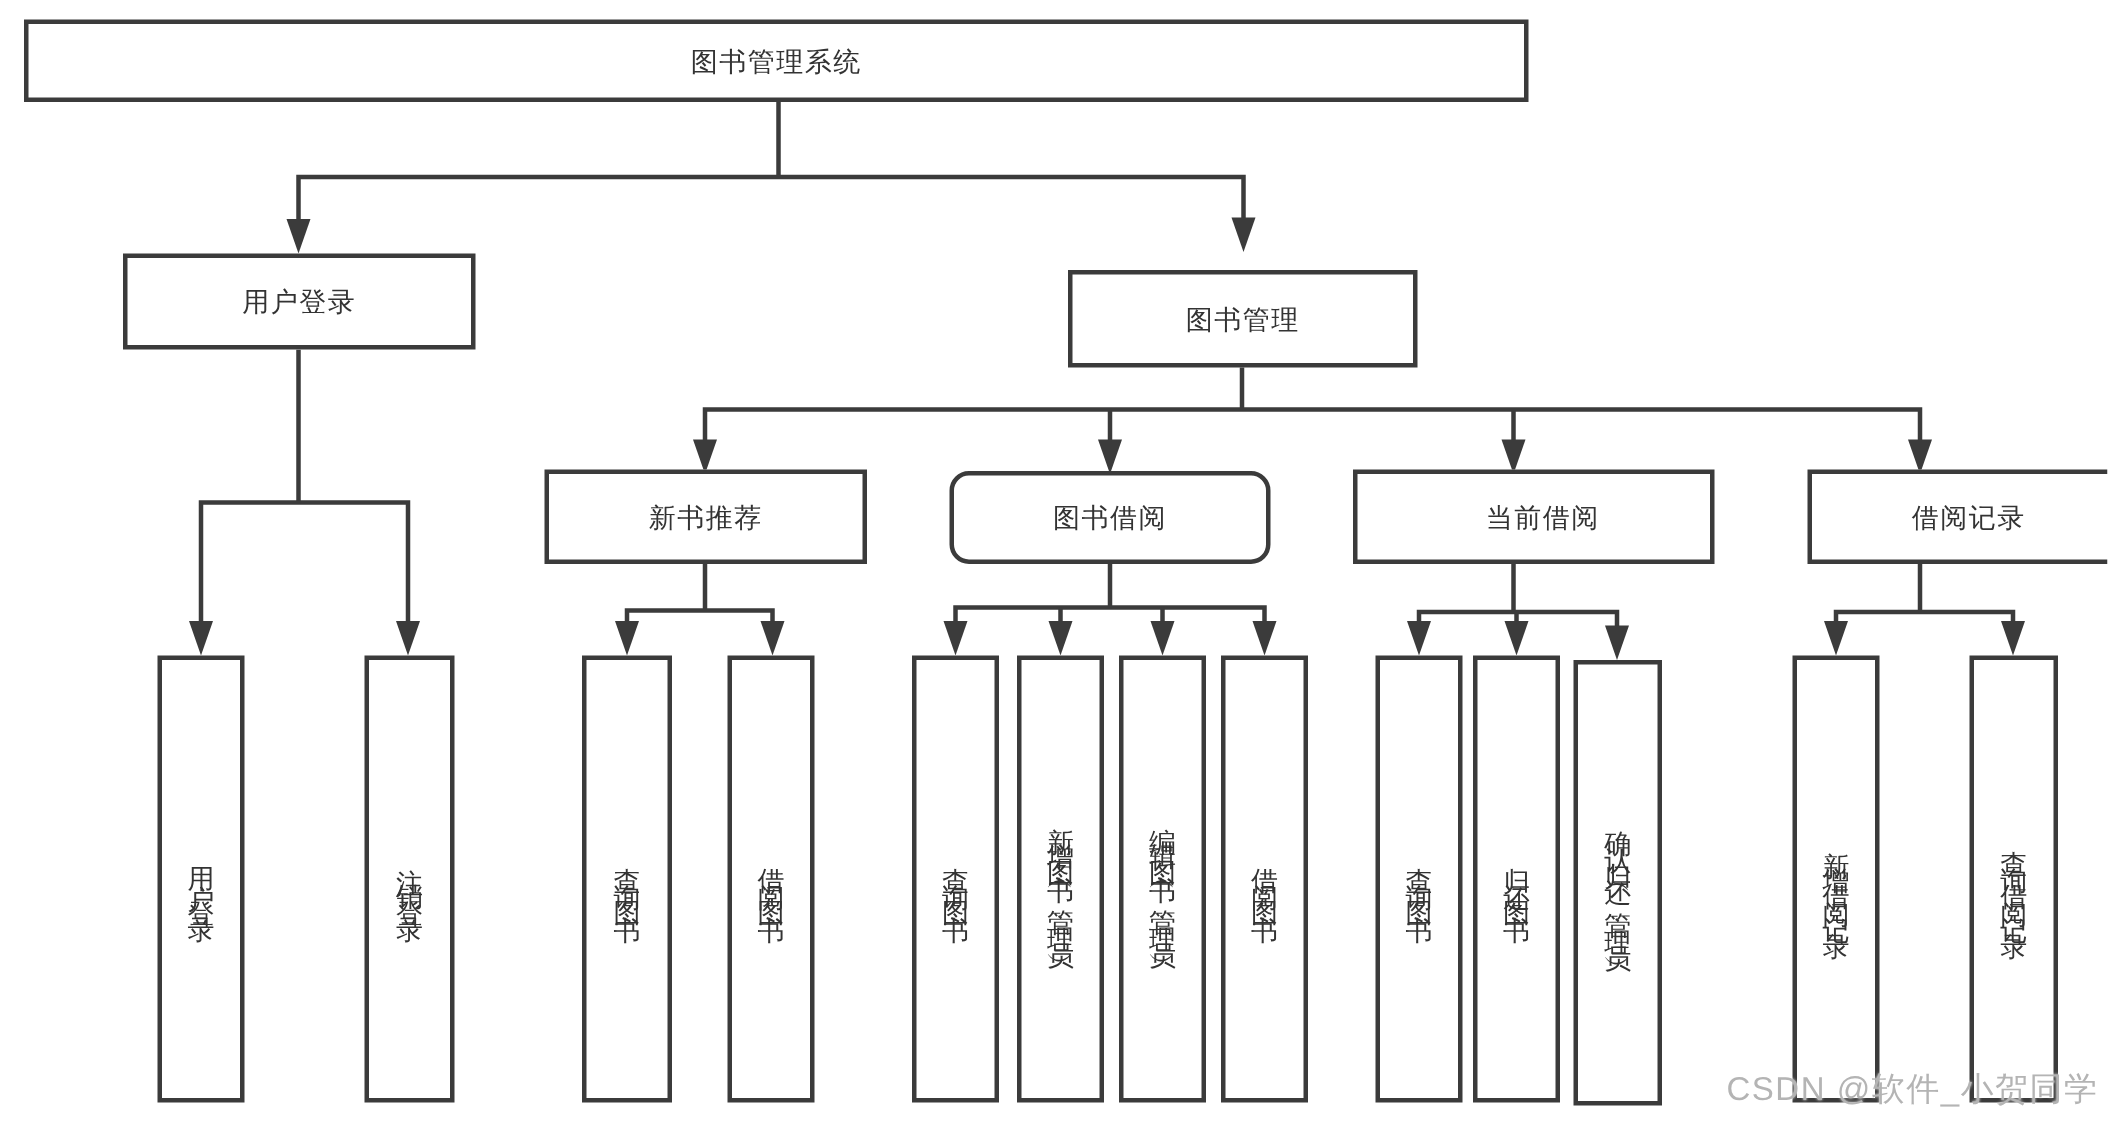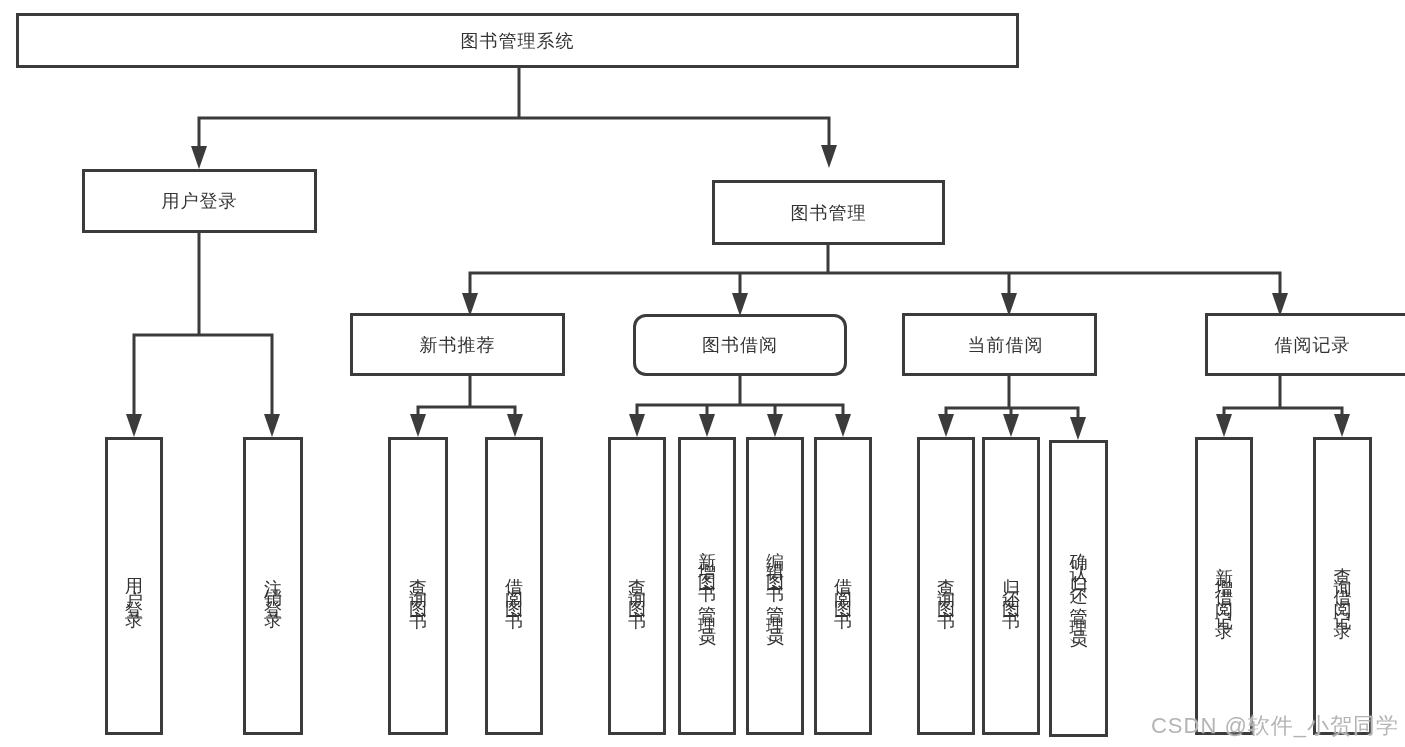--- a/index.html
+++ b/index.html
@@ -33,23 +33,23 @@
     writing-mode:vertical-rl;
     text-orientation:mixed;
     letter-spacing:11px;
     line-height:1;
     font-size:18px;
   }
   
   .n-root {left:16px;  top:13px;  width:1003px;height:55px;}
   .n-login{left:82px;  top:169px; width:235px; height:64px;}
   .n-mgmt {left:712px; top:180px; width:233px; height:65px;}
-  .n-new  {left:350px; top:313px; width:215px; height:63px;}
+  .n-new  {left:363px; top:313px; width:215px; height:63px;}
   .n-brw  {left:633px; top:314px; width:214px; height:62px;border-radius:13px;}
-  .n-cur  {left:902px; top:313px; width:195px; height:63px;padding-left:12px;}
+  .n-cur  {left:902px; top:313px; width:241px; height:63px;padding-left:12px;}
   .n-rec  {left:1172px;top:313px; width:215px; height:63px;margin-left:33px;}
   
   .v{top:437px;height:298px;}
   .v-u1{left:105px; width:58px;}
   .v-u2{left:243px; width:60px;}
   .v-n1{left:388px; width:60px;}
   .v-n2{left:485px; width:58px;}
   .v-b1{left:608px; width:58px;}
   .v-b2{left:678px; width:58px;}
   .v-b3{left:746px; width:58px;}

